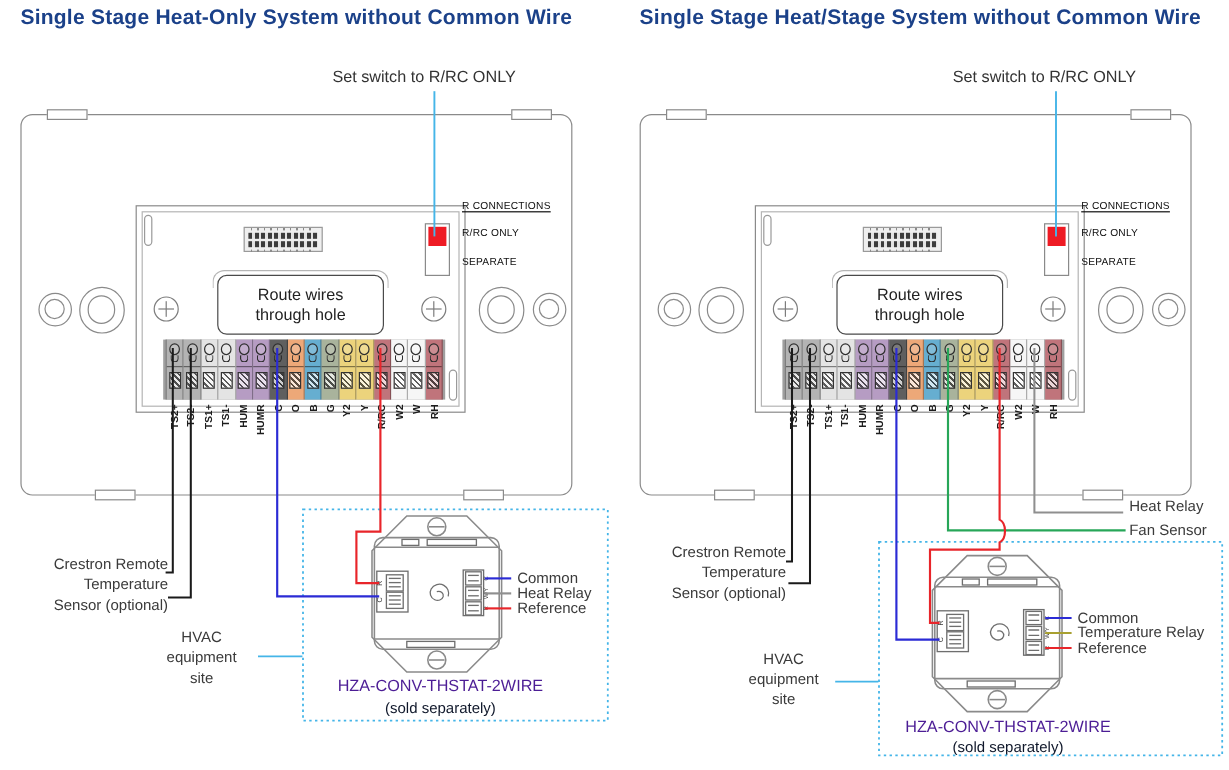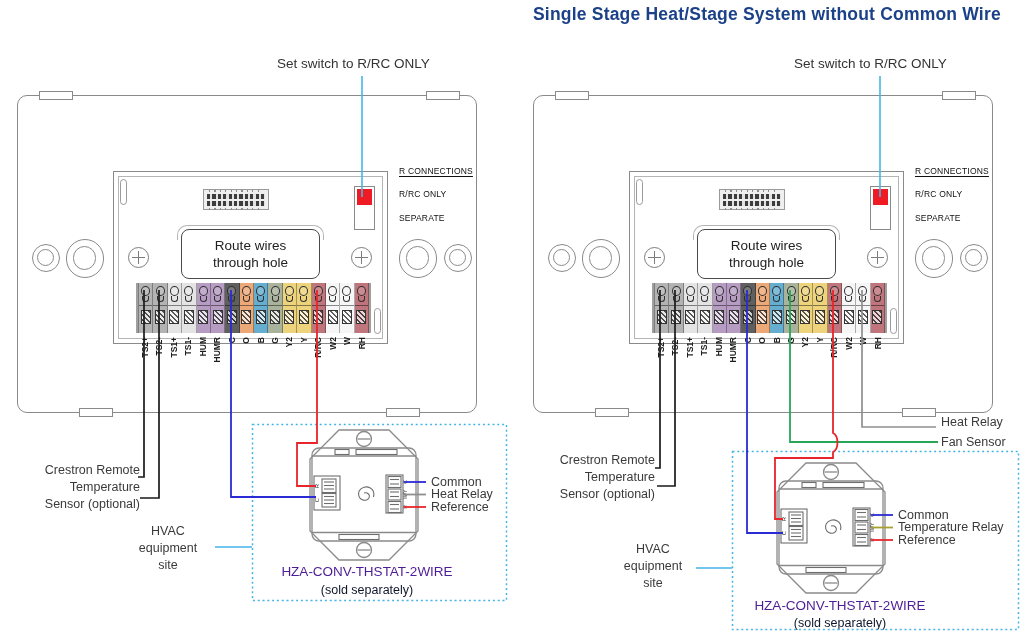--- a/index.html
+++ b/index.html
@@ -23,21 +23,21 @@
   .screw::after{content:"";position:absolute;top:50%;left:3px;right:3px;height:1.4px;margin-top:-.7px;background:#7d7d7d;}
   .pinheader{position:absolute;left:185px;top:93px;width:66px;height:21px;border:1px solid #9a9a9a;background:#efefef;box-sizing:border-box;}
   .pinrow{height:5px;margin:2px 3px 0 3px;background:repeating-linear-gradient(90deg,#3c3c3c 0 3.2px,#e2e2e2 3.2px 5.4px);}
   .pintick{height:2px;margin:0 5px;background:repeating-linear-gradient(90deg,#8a8a8a 0 1.2px,transparent 1.2px 5.4px);}
   .routebox{position:absolute;left:163px;top:133px;width:139px;height:50px;border:1.5px solid #4a4a4a;border-radius:8px;
             display:flex;align-items:center;justify-content:center;text-align:center;
             font-size:13.5px;line-height:17px;color:#222;white-space:pre-line;box-sizing:border-box;background:#fff;}
   .routebox::before{content:"";position:absolute;left:-5px;top:-5px;right:-5px;height:14px;border:1px solid #b5b5b5;border-bottom:none;border-radius:10px 10px 0 0;}
   .switch{position:absolute;left:336px;top:90px;width:21px;height:44px;border:1.5px solid #8a8a8a;background:#fff;box-sizing:border-box;}
   .switch .knob{margin:2px;height:16px;}
-  .swlabel{position:absolute;left:381px;font-size:8.5px;color:#101010;white-space:nowrap;letter-spacing:.2px;}
+  .swlabel{position:absolute;left:367px;font-size:8.5px;color:#101010;white-space:nowrap;letter-spacing:.2px;}
   .swlabel.u{text-decoration:underline;text-underline-offset:1.5px;}
   
   .strip{position:absolute;left:118px;top:187px;width:235px;height:50px;background:#9f9f9f;padding:0 2px;display:flex;box-sizing:border-box;}
   .term-cell{flex:1;border-right:1px solid rgba(0,0,0,.3);box-sizing:border-box;}
   .term-cell:first-child{border-left:1px solid rgba(0,0,0,.3);}
   .clamp{width:9px;height:10px;border:1.2px solid #2e2e2e;border-radius:50%;margin:3px auto 0;box-sizing:border-box;background:rgba(255,255,255,.18);}
   .clamp2{width:7px;height:6px;border:1.2px solid #2e2e2e;border-top:none;border-radius:0 0 4px 4px;margin:0 auto;box-sizing:border-box;}
   .tdiv{height:2px;border-top:1px solid rgba(0,0,0,.45);margin-top:2.5px;}
   .screwbox{width:10px;height:14px;margin:2px auto 0;border:1px solid #333;box-sizing:border-box;
             background:repeating-linear-gradient(45deg,rgba(255,255,255,.7) 0 2px,rgba(45,45,45,.75) 2px 3.4px);}
@@ -55,20 +55,21 @@
   svg{position:absolute;left:0;top:0;pointer-events:none;}
   .lw{fill:none;stroke:#8a8a8a;stroke-width:1.3px;}
   .lwd{fill:none;stroke:#6e6e6e;stroke-width:1.1px;}
   .devtxt{font-size:6px;fill:#3a3a3a;font-family:"Liberation Sans",sans-serif;text-anchor:middle;}
 </style>
 </head>
 <body>
 
 <div id="stage">
 
+  <div class="abs title" style="left:17px;top:4px;width:492px;">Single Stage Heat-Only System without Common Wire</div>
   <div class="abs title" style="left:533px;top:4px;width:488px;">Single Stage Heat/Stage System without Common Wire</div>
 
   <div class="abs callout" style="left:277px;top:56px;">Set switch to R/RC ONLY</div>
   <div class="abs callout" style="left:794px;top:56px;">Set switch to R/RC ONLY</div>
 
   <div class="plate" style="left:17px;">
     <div class="tab" style="left:21px;top:-5px;"></div>
     <div class="tab" style="left:408px;top:-5px;"></div>
     <div class="tab" style="left:61px;bottom:-5px;"></div>
     <div class="tab" style="left:368px;bottom:-5px;"></div>

